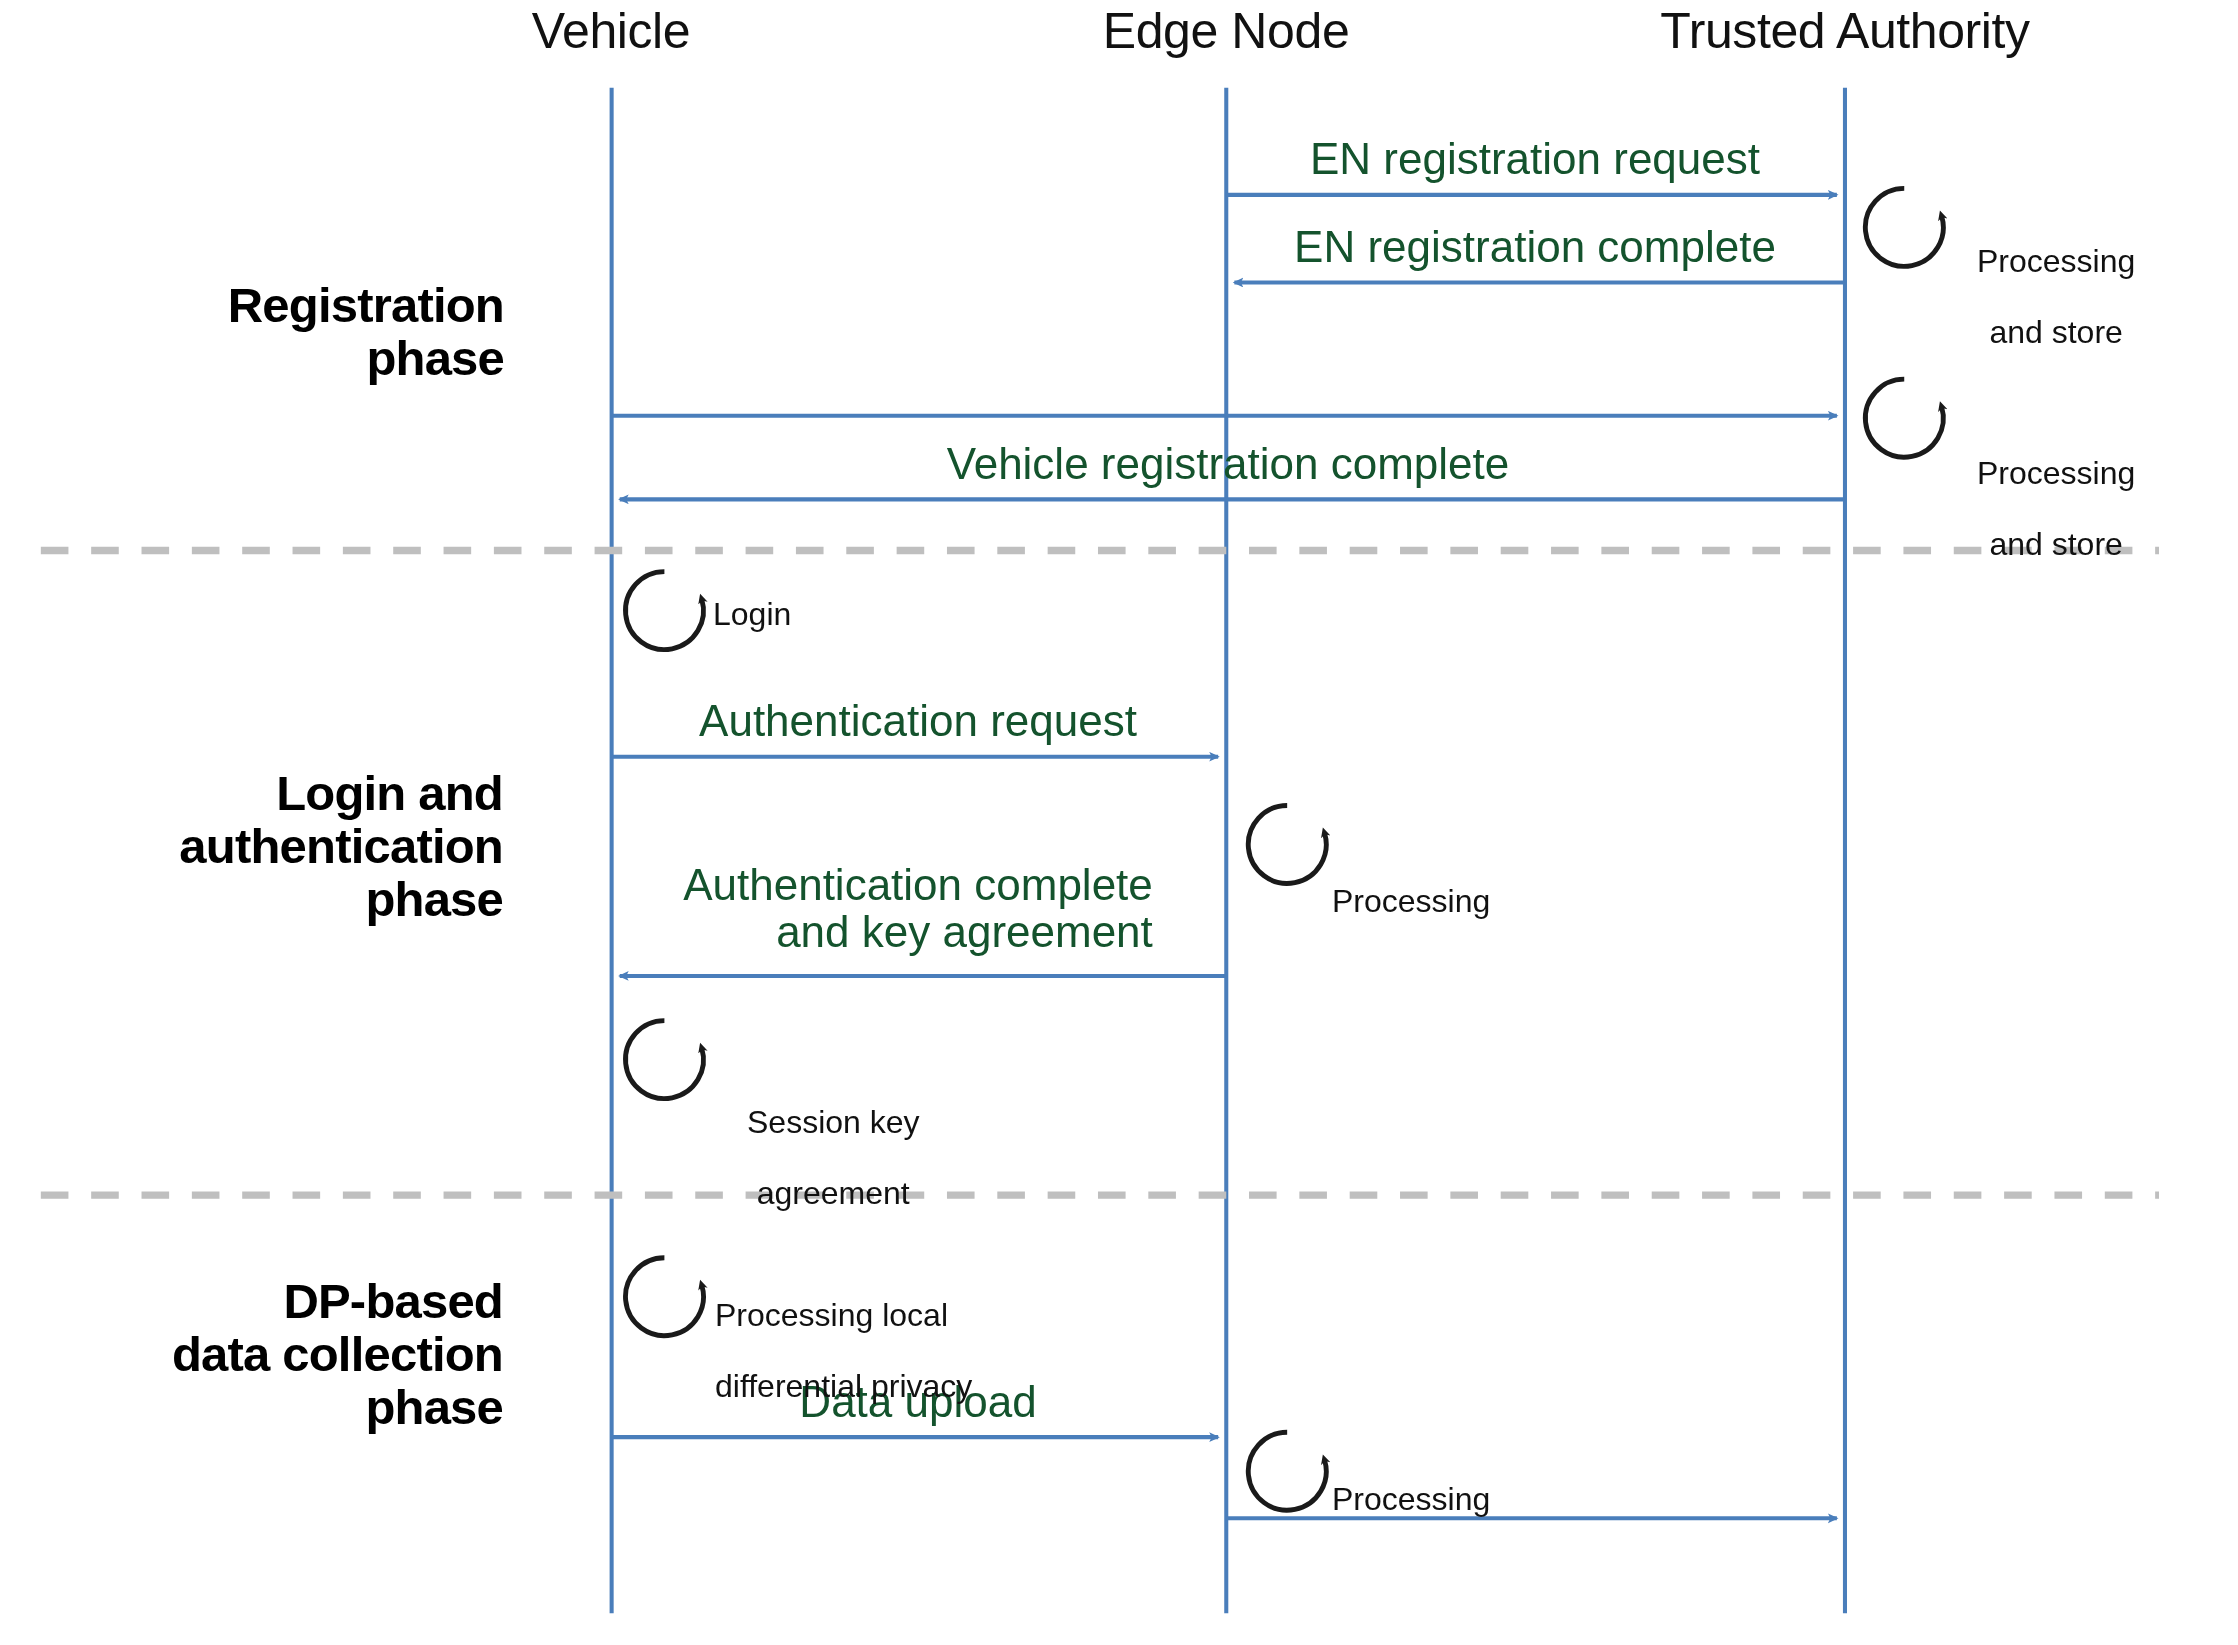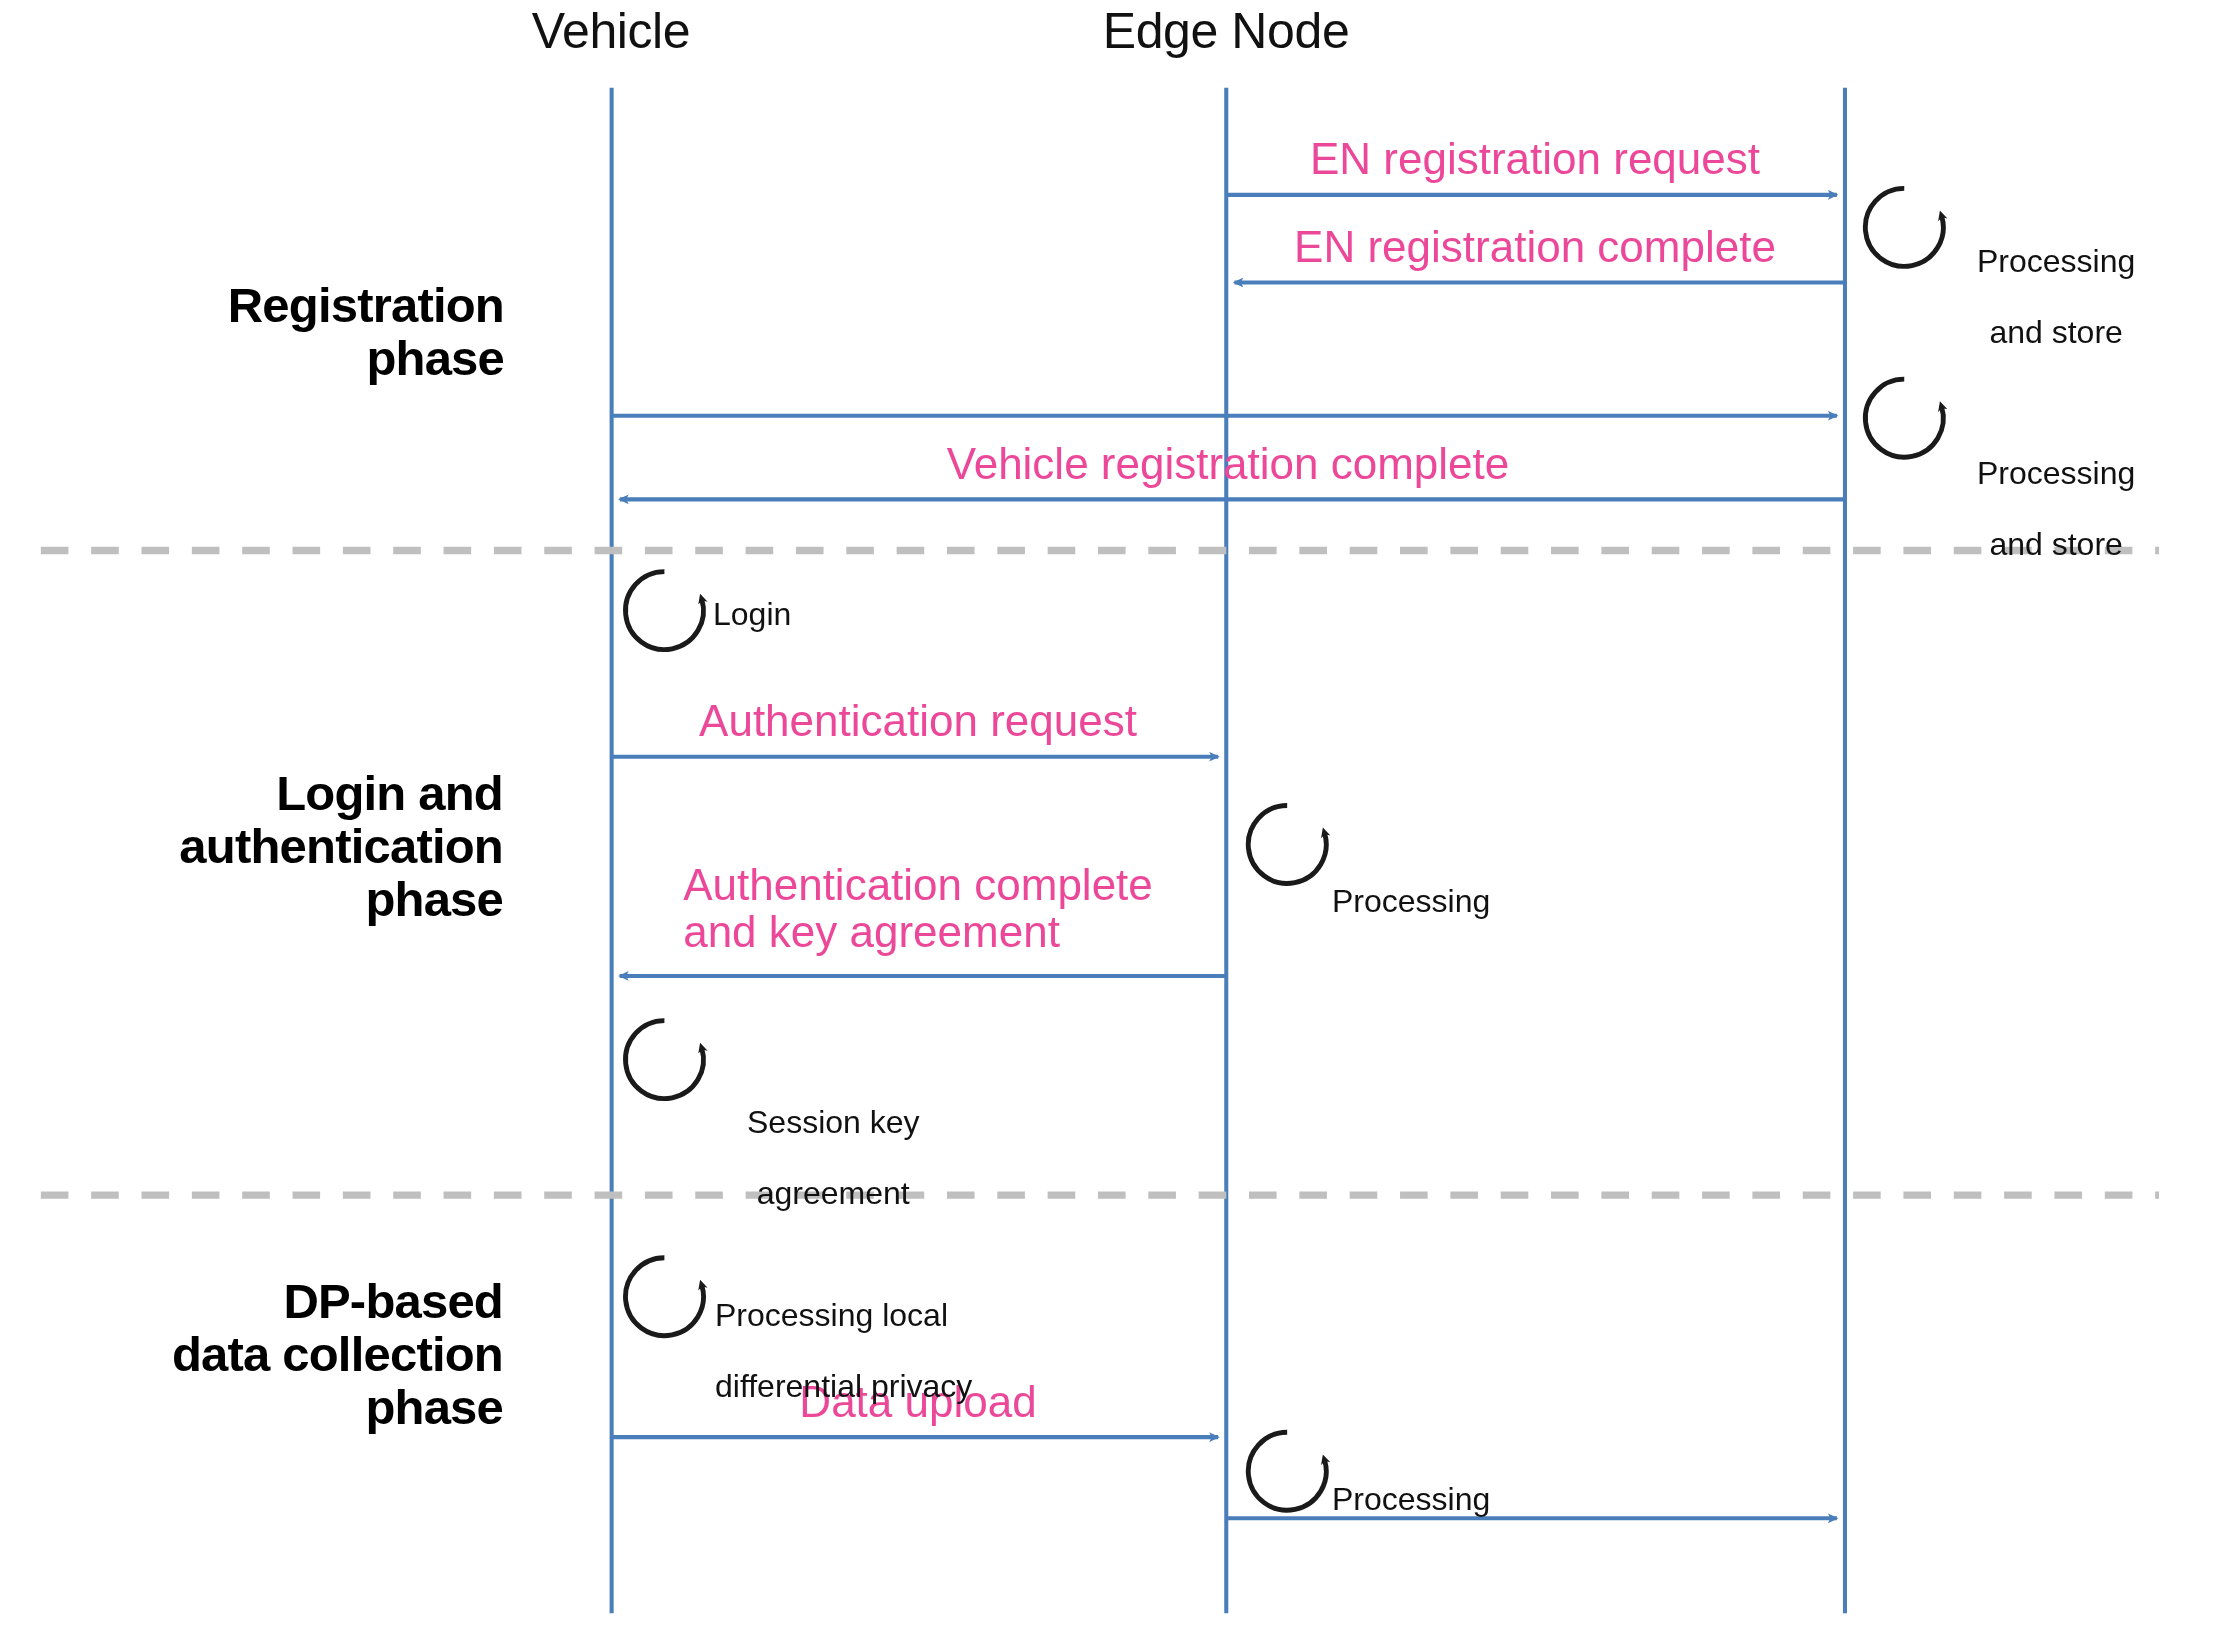--- a/index.html
+++ b/index.html
@@ -38,22 +38,22 @@
     font-size: 49px;
     font-weight: bold;
     color: #000000;
     text-align: right;
     line-height: 1.08;
     letter-spacing: -0.8px;
   }
   .msg-label {
     position: absolute;
     font-size: 44px;
-    color: #ec4899;
-    text-align: left;
+    color: #14532d;
+    text-align: right;
     white-space: nowrap;
     transform: translateX(-50%);
     line-height: 1.06;
   }
   .msg-label.two-line {
     white-space: normal;
     line-height: 1.06;
   }
   .self-note {
     position: absolute;
@@ -139,20 +139,21 @@
       <g>
         <path d="M 1585 1764 A 48 48 0 1 0 1631 1798" fill="none" stroke="#1a1a1a" stroke-width="6" marker-end="url(#selfarrow)"></path>
       </g>
     </g>
   </svg>
 
   <div class="lifeline-label" style="left:611px; top:2.4px;">Vehicle</div>
 
   <div class="lifeline-label" style="left:1226px; top:2.4px;">Edge Node</div>
 
+  <div class="lifeline-label" style="left:1845px; top:2.4px;">Trusted Authority</div>
 
   <div class="phase-label" style="left:49px; top:231px; width:455px;margin-top:48px;">
     <div>Registration</div>
     <div>phase</div>
   </div>
 
   <div class="phase-label" style="left:16px; top:767px; width:487px;">
     <div>Login and</div>
     <div>authentication</div>
     <div>phase</div>

